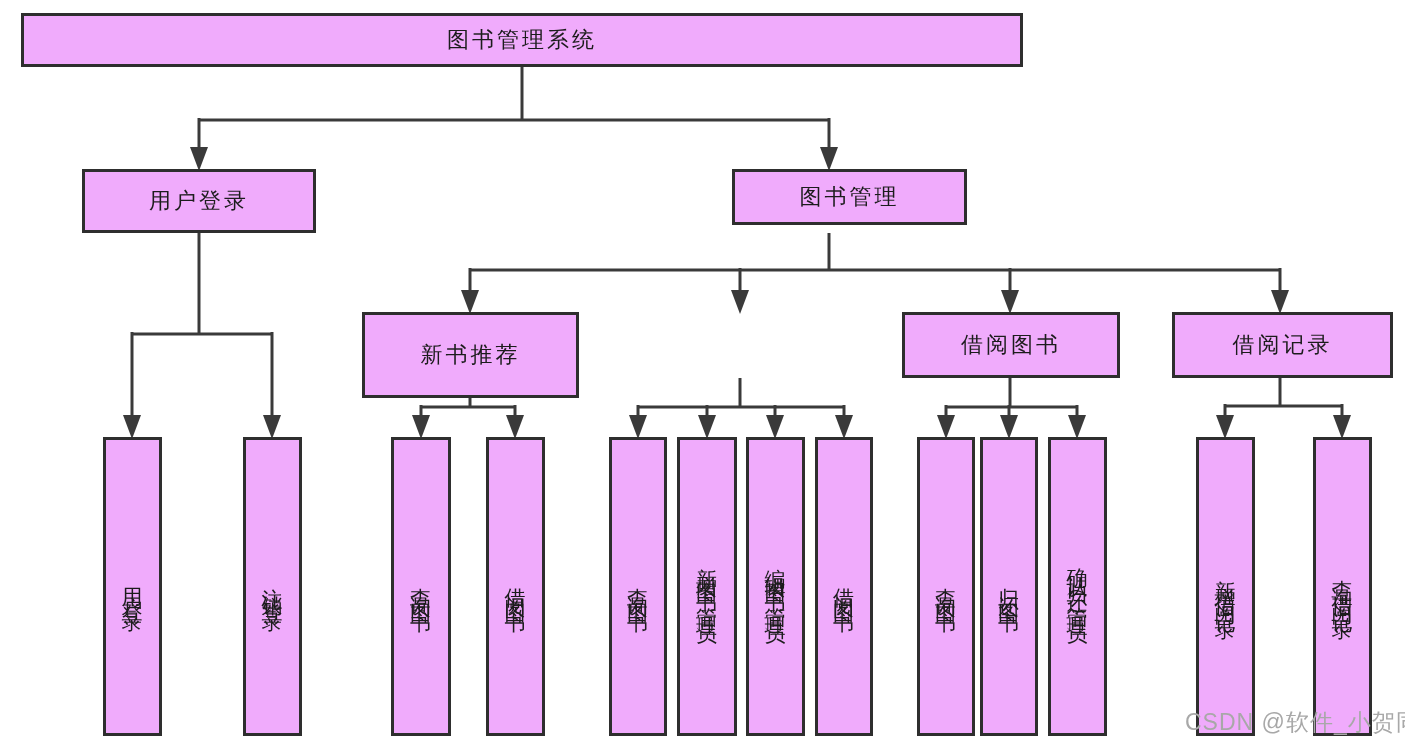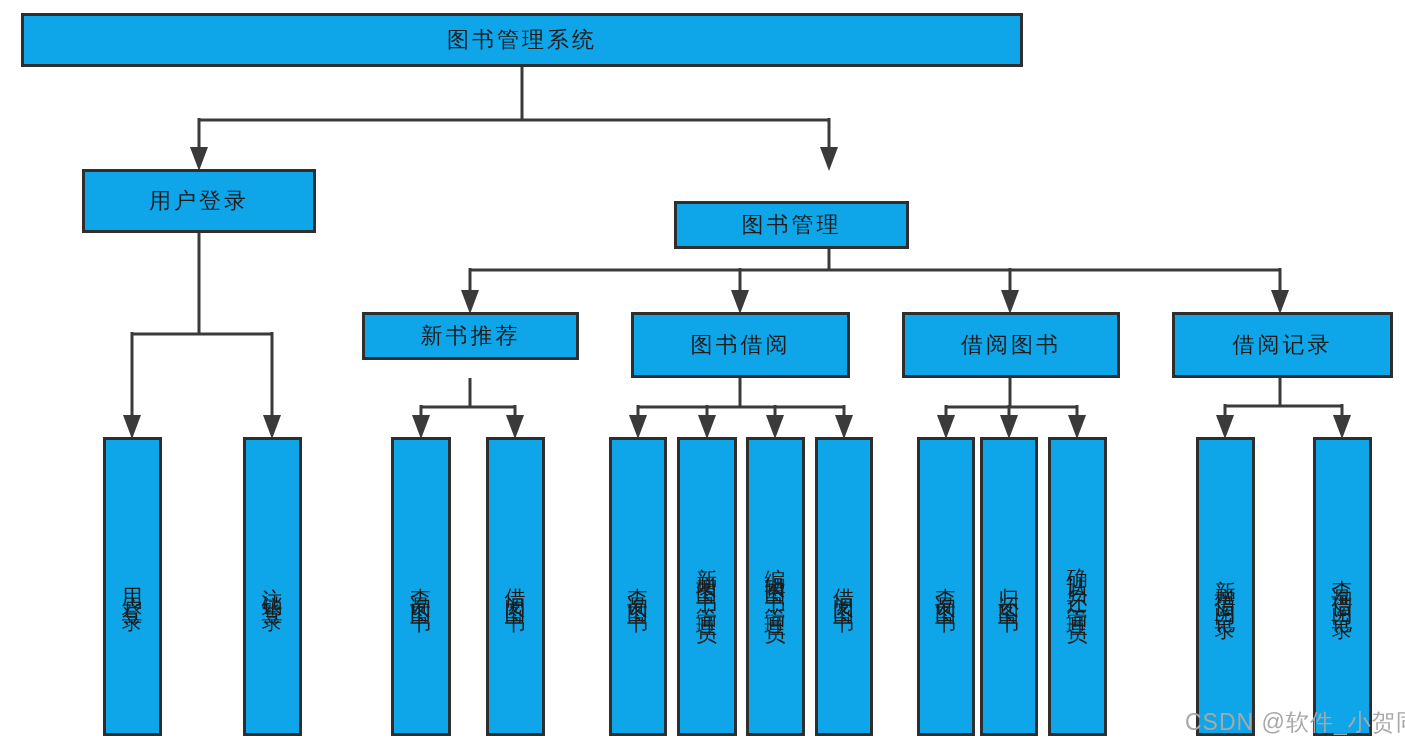--- a/index.html
+++ b/index.html
@@ -11,40 +11,40 @@
     overflow:hidden;
   }
   .wires{
     position:absolute;left:0;top:0;width:1405px;height:747px;
     pointer-events:none;
   }
   .node{
     position:absolute;
     box-sizing:border-box;
     border:3px solid #2e2e2e;
-    background:#0ea5e9;
+    background:#f0abfc;
     display:flex;align-items:center;justify-content:center;
     color:#1c1c1c;
     text-align:center;
   }
   .h{font-size:22px;letter-spacing:3px;white-space:nowrap;}
   .v{
     writing-mode:vertical-rl;
     font-size:21px;
     letter-spacing:8px;
     line-height:1;
     top:437px;height:299px;
   }
   
   #n-root{left:21px;top:13px;width:1002px;height:54px;}
   
   #n-user-login{left:82px;top:169px;width:234px;height:64px;}
-  #n-book-mgmt{left:674px;top:169px;width:235px;height:48px;margin-top:32px;}
+  #n-book-mgmt{left:732px;top:169px;width:235px;height:56px;}
   
-  #n-new-book{left:362px;top:312px;width:217px;height:48px;}
+  #n-new-book{left:362px;top:312px;width:217px;height:86px;}
   #n-book-borrow{left:631px;top:312px;width:219px;height:66px;}
   #n-current-borrow{left:902px;top:312px;width:218px;height:66px;}
   #n-borrow-record{left:1172px;top:312px;width:221px;height:66px;}
   
   #n-login-user{left:103px;width:59px;}
   #n-logout-user{left:243px;width:59px;}
   #n-query-book-1{left:391px;width:60px;}
   #n-borrow-book-1{left:486px;width:59px;}
   #n-query-book-2{left:609px;width:58px;}
   #n-add-book{left:677px;width:60px;}
@@ -134,21 +134,20 @@
       <path d="M1333 415 H1351 L1342 439 Z"></path>
     </g>
   </svg>
 
   <div class="node h" id="n-root">图书管理系统</div>
 
   <div class="node h" id="n-user-login">用户登录</div>
   <div class="node h" id="n-book-mgmt">图书管理</div>
 
   <div class="node h" id="n-new-book">新书推荐</div>
-  <div class="node h" id="n-book-borrow">图书借阅</div>
   <div class="node h" id="n-current-borrow">借阅图书</div>
   <div class="node h" id="n-borrow-record">借阅记录</div>
 
   <div class="node v" id="n-login-user">用户登录</div>
   <div class="node v" id="n-logout-user">注销登录</div>
   <div class="node v" id="n-query-book-1">查询图书</div>
   <div class="node v" id="n-borrow-book-1">借阅图书</div>
   <div class="node v" id="n-query-book-2">查询图书</div>
   <div class="node v" id="n-add-book">新增图书（管理员）</div>
   <div class="node v" id="n-edit-book">编辑图书（管理员）</div>

